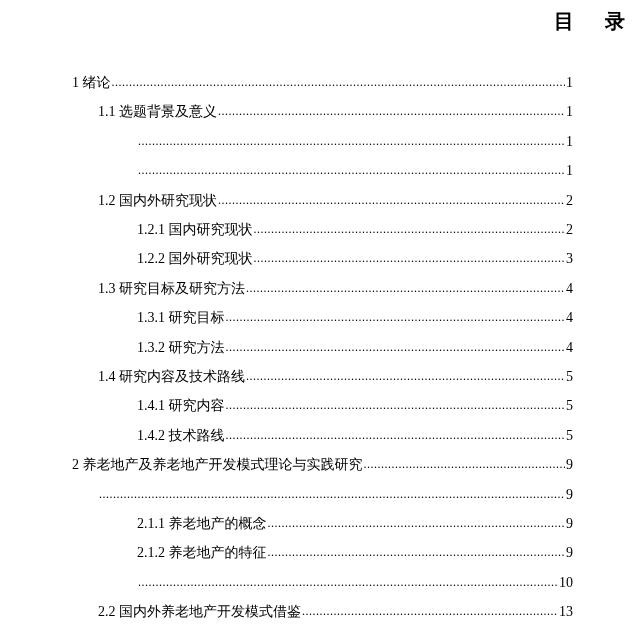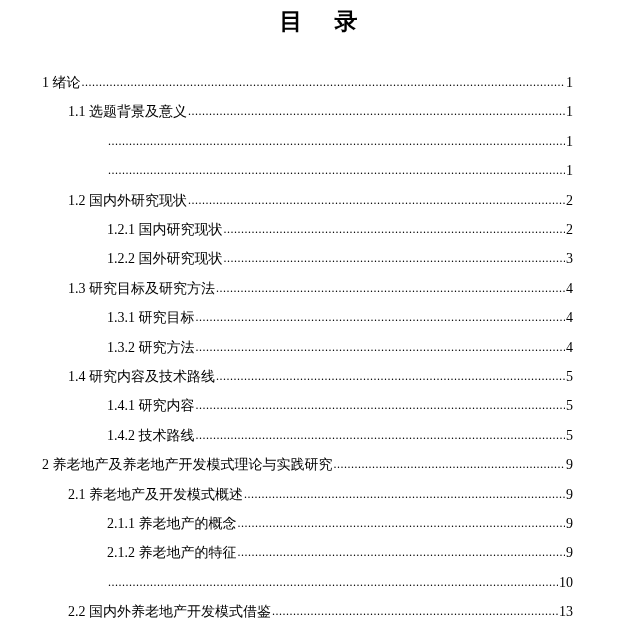--- a/index.html
+++ b/index.html
@@ -13,42 +13,43 @@
     position: relative;
     overflow: hidden;
     font-family: "Liberation Serif", "DejaVu Serif", serif;
     color: #000;
   }
   .title {
     position: absolute;
     top: 6px;
     left: 0;
     width: 637px;
-    text-align: center;
+    text-align: right;
     font-family: "DejaVu Sans", sans-serif;
     font-weight: bold;
-    font-size: 23px;
+    font-size: 20px;
     letter-spacing: 12px;
     text-indent: 12px;
     line-height: 30px;
   }
   .toc {
     position: absolute;
     top: 72px;
     left: 0;
     width: 637px;
   }
   .row {
     position: absolute;
     height: 22px;
     display: flex;
     align-items: flex-start;
     font-size: 14px;
     line-height: 22px;
     right: 64px;
+    margin-left: 30px;
   }
   .row .label {
     white-space: nowrap;
     flex: 0 0 auto;
   }
   .row .leader {
     flex: 1 1 auto;
     overflow: hidden;
     white-space: nowrap;
     margin: 0 1px;
@@ -138,21 +139,20 @@
     <span class="label">1.4.2 技术路线</span>
     <span class="leader"></span>
     <span class="page">5</span>
   </div>
   <div class="row lvl1" style="top:382.2px">
     <span class="label">2  养老地产及养老地产开发模式理论与实践研究</span>
     <span class="leader"></span>
     <span class="page">9</span>
   </div>
   <div class="row lvl2" style="top:411.6px">
-    <span class="label">2.1 养老地产及开发模式概述</span>
     <span class="leader"></span>
     <span class="page">9</span>
   </div>
   <div class="row lvl3" style="top:441px">
     <span class="label">2.1.1 养老地产的概念</span>
     <span class="leader"></span>
     <span class="page">9</span>
   </div>
   <div class="row lvl3" style="top:470.4px">
     <span class="label">2.1.2 养老地产的特征</span>

